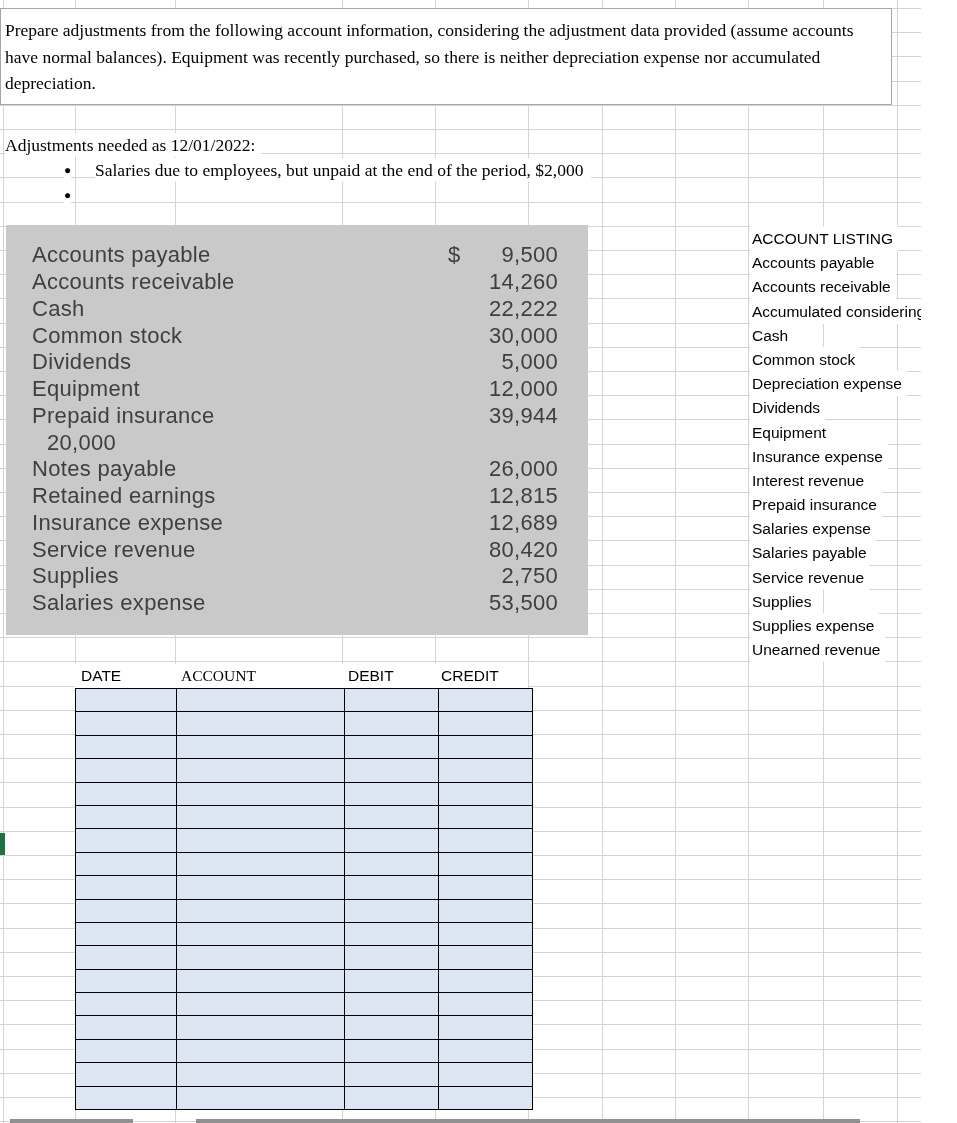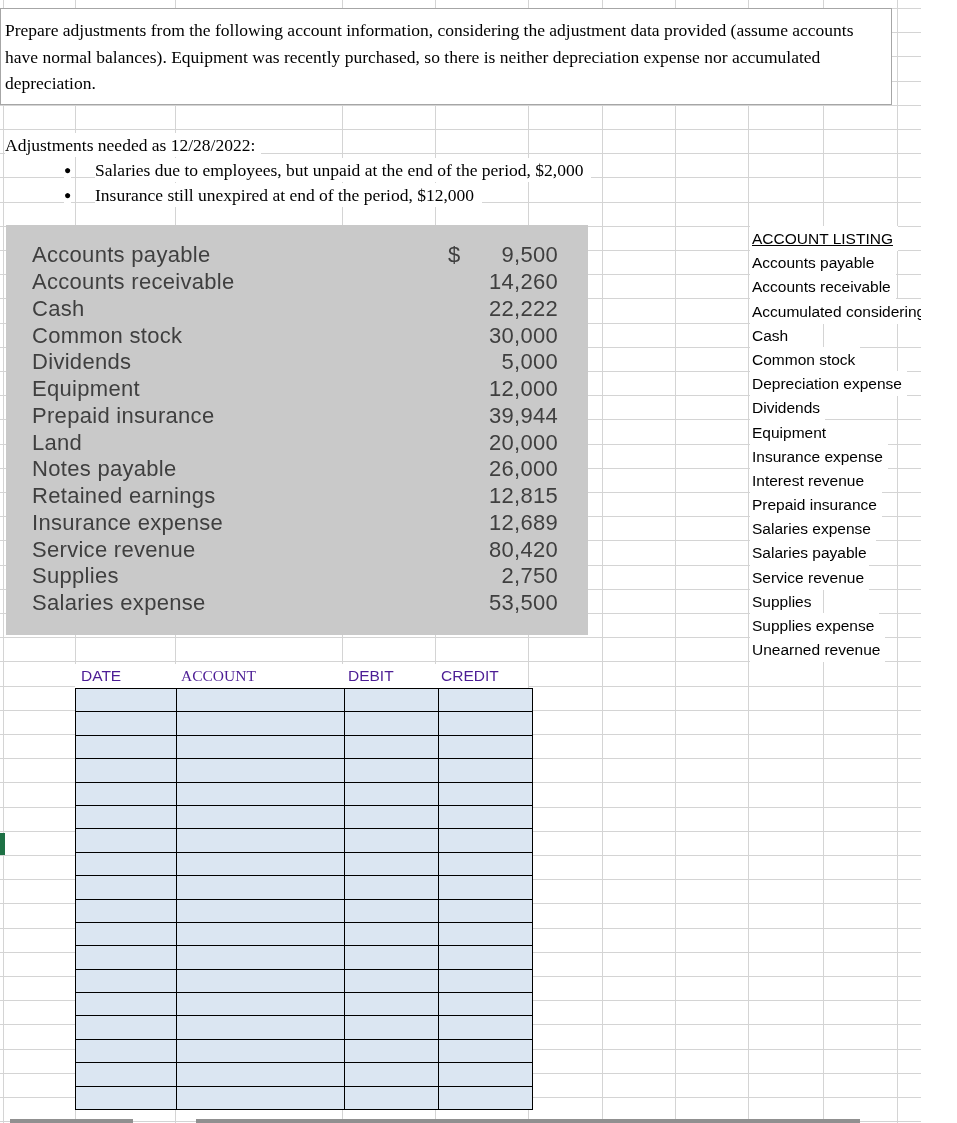--- a/index.html
+++ b/index.html
@@ -36,24 +36,24 @@
   }
   .tb-row{display:flex;height:26.75px;align-items:center;
     font-size:22px;letter-spacing:.3px;color:var(--paneltx);}
   .tb-name{flex:1;padding-left:26px;white-space:nowrap;}
   .tb-val{width:110px;margin-right:30px;display:flex;justify-content:flex-end;}
   .tb-val .pfx{margin-right:auto;}
   
   #listing{position:absolute;left:750px;top:226px;width:207px;z-index:1;}
   .li-row{height:24.2px;line-height:23px;font-size:15.5px;color:#000;white-space:nowrap;}
   .li-row span{background:#fff;display:inline-block;padding:1px 5px 1px 2px;}
-  #listing .title span{text-decoration:underline;}
+  #listing .title span{}
   
   #j-headers{position:absolute;left:75px;top:664px;width:453px;height:24px;z-index:2;
-    display:flex;background:#fff;font-size:15.5px;line-height:24px;color:#4c1d95;}
+    display:flex;background:#fff;font-size:15.5px;line-height:24px;color:#000000;}
   #j-headers div{box-sizing:border-box;padding-left:6px;}
   #journal{position:absolute;left:75px;top:688px;z-index:2;border-collapse:collapse;}
   #journal td{
     border:1.5px solid var(--jborder);background:var(--jfill);
     height:22.4px;padding:0;
   }
   
   #green-mark{position:absolute;left:0;top:833px;width:5px;height:22px;background:var(--green);z-index:3;}
   .bbar{position:absolute;top:1119px;height:4px;background:var(--scroll);z-index:4;}
 </style>
@@ -74,30 +74,29 @@
       <div class="vline" style="left: 748px;"></div>
       <div class="vline" style="left: 823px;"></div>
       <div class="vline" style="left: 897px;"></div>
     </div>
 
   <div id="instr-box">
     <span>Prepare adjustments from the following account information, considering the adjustment data provided (assume accounts have normal balances). Equipment was recently purchased, so there is neither depreciation expense nor accumulated depreciation.</span>
   </div>
 
   <div id="adj-heading" class="txtrow">
-    <span class="wbg">Adjustments needed as 12/28/2022:</span>
+    <span class="wbg">Adjustments needed as 12/01/2022:</span>
   </div>
   <div id="adj-bullets">
       <div class="txtrow adj-bullet" style="top: 158px;">
         <span class="dot">●</span>
         <span class="btx">Salaries due to employees, but unpaid at the end of the period, $2,000</span>
       </div>
       <div class="txtrow adj-bullet" style="top: 182.8px;">
         <span class="dot">●</span>
-        <span class="btx">Insurance still unexpired at end of the period, $12,000</span>
       </div>
     </div>
 
   <div id="tb-panel">
       <div class="tb-row">
         <span class="tb-name">Accounts payable</span>
         <span class="tb-val">
           <span class="pfx">$</span>
           <span class="num">9,500</span>
         </span>
@@ -138,21 +137,20 @@
         </span>
       </div>
       <div class="tb-row">
         <span class="tb-name">Prepaid insurance</span>
         <span class="tb-val">
           <span class="pfx"></span>
           <span class="num">39,944</span>
         </span>
       </div>
       <div class="tb-row">
-        <span class="tb-name">Land</span>
         <span class="tb-val">
           <span class="pfx"></span>
           <span class="num">20,000</span>
         </span>
       </div>
       <div class="tb-row">
         <span class="tb-name">Notes payable</span>
         <span class="tb-val">
           <span class="pfx"></span>
           <span class="num">26,000</span>

